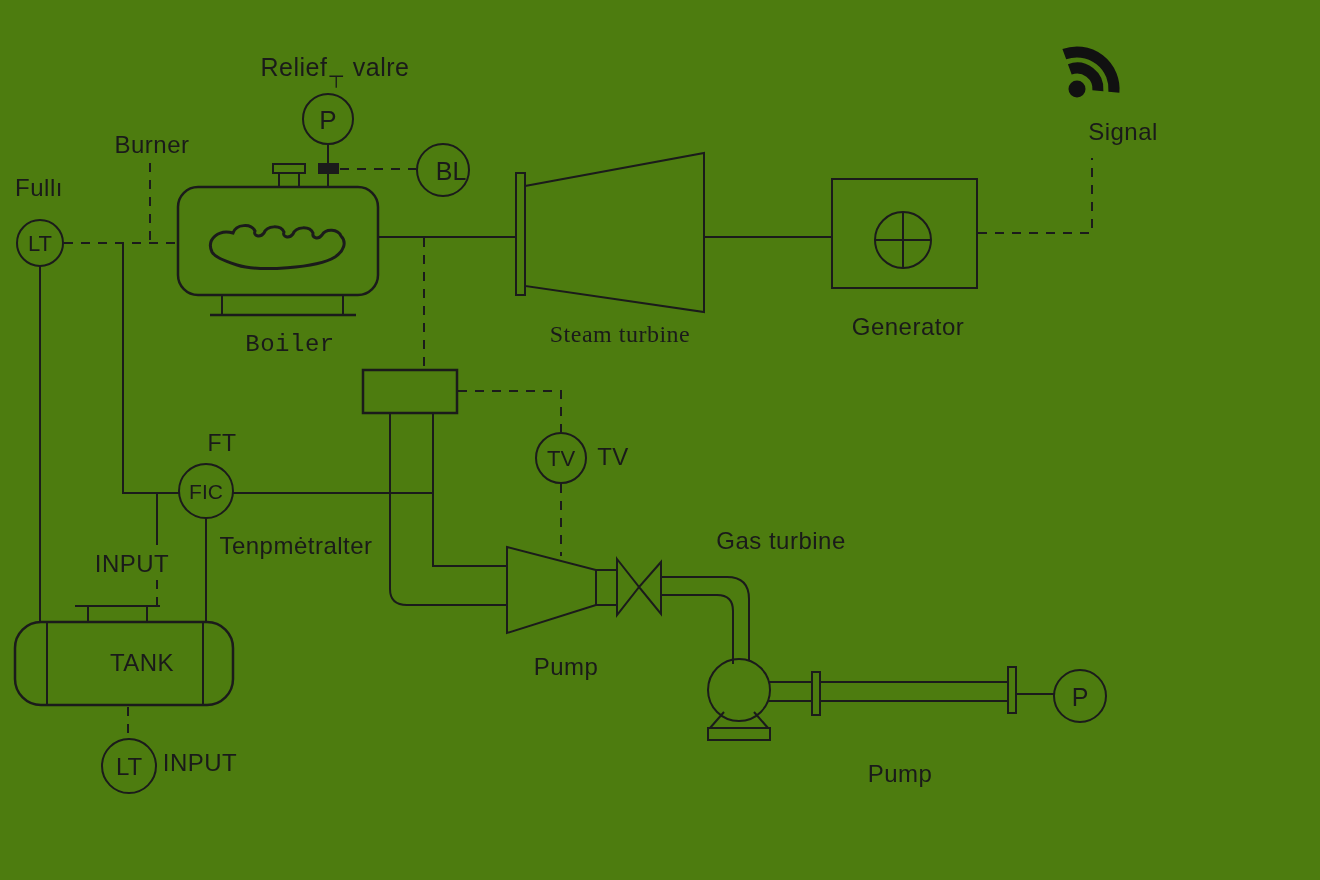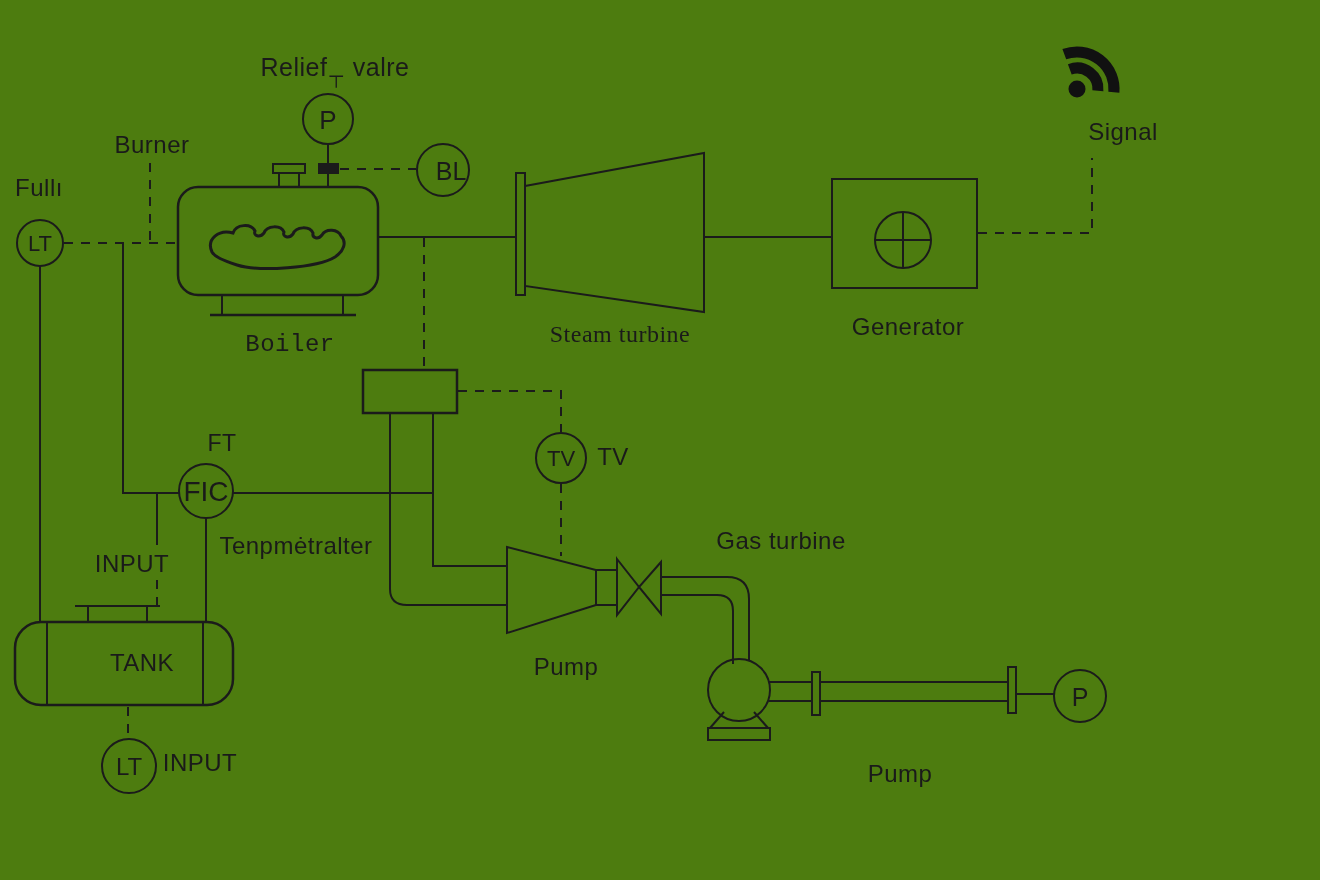--- a/index.html
+++ b/index.html
@@ -157,18 +157,18 @@
   <div class="lbl" style="left:142px;top:663px;">TANK</div>
   <div class="lbl" style="left:200px;top:763px;">INPUT</div>
   <div class="lbl" style="left:613px;top:457px;">TV</div>
   <div class="lbl" style="left:781px;top:541px;text-align:center;">Gas turbine</div>
   <div class="lbl" style="left:566px;top:667px;">Pump</div>
   <div class="lbl" style="left:900px;top:774px;">Pump</div>
 
   <div class="inst" style="left:40px;top:244px;font-size:22px;">LT</div>
   <div class="inst" style="left:328px;top:120px;font-size:26px;">P</div>
   <div class="inst" style="left:443px;top:171px;font-size:25px;margin-left:8px;">BL</div>
-  <div class="inst" style="left:206px;top:492px;font-size:28px;">FIC</div>
+  <div class="inst" style="left:206px;top:492px;font-size:21px;">FIC</div>
   <div class="inst" style="left:561px;top:459px;font-size:22px;">TV</div>
   <div class="inst" style="left:129px;top:767px;font-size:24px;">LT</div>
   <div class="inst" style="left:1080px;top:697px;font-size:25px;">P</div>
 
 </div>
 
 </body></html>

